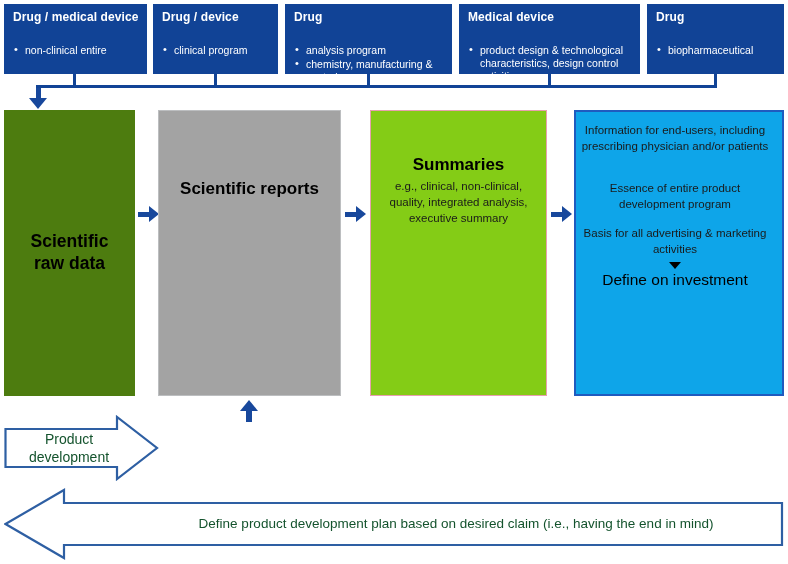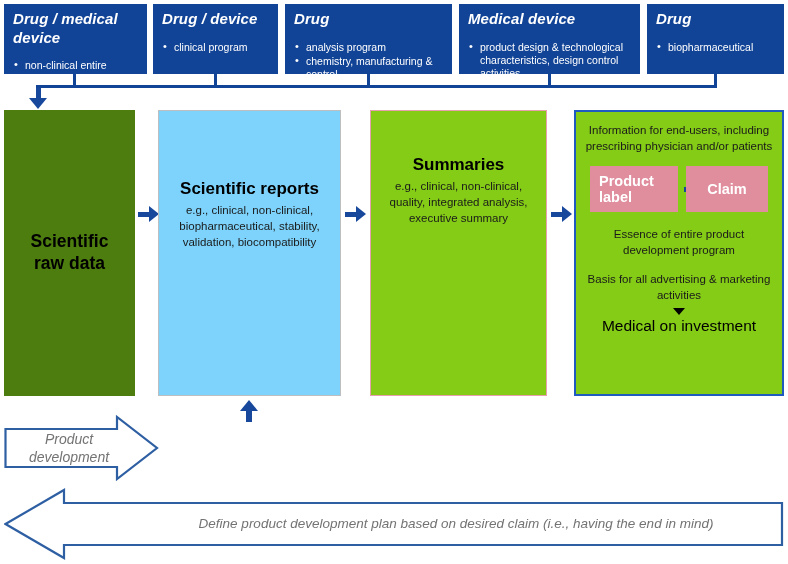--- a/index.html
+++ b/index.html
@@ -24,25 +24,24 @@
   
   .topbox {
     background: #114396;
     color: #ffffff;
     padding: 6px 7px 5px 9px;
     font-size: 10.5px;
     line-height: 1.24;
   }
   .topbox .t-title {
     font-weight: bold;
-    font-size: 15px;
+    font-size: 12px;
     letter-spacing: 0.1px;
-    margin-bottom: 12px;
+    margin-bottom: 19px;
     display: block;
-    font-style: italic;
   }
   .topbox ul {
     margin: 0;
     padding: 0 0 0 11px;
     list-style: none;
   }
   .topbox li {
     position: relative;
     margin: 0 0 1px 0;
     padding-left: 1px;
@@ -66,21 +65,21 @@
     justify-content: center;
     text-align: center;
   }
   .graybox .g-title {
     font-weight: bold;
     font-size: 17.5px;
     color: #000000;
     line-height: 1.25;
   }
   .whitebox {
-    background: #7dd3fc;
+    background: #a3a3a3;
     border: 1px solid #bcbec0;
     text-align: center;
     padding-top: 68px;
   }
   .pinkbox-outline {
     background: #84cc16;
     border: 1px solid #e8a0ae;
     text-align: center;
     padding-top: 44px;
   }
@@ -93,24 +92,24 @@
   }
   .box-sub {
     font-size: 11.5px;
     color: #1a1a1a;
     line-height: 1.38;
     padding: 0 10px;
   }
 
   
   .bluepanel {
-    background: #84cc16;
+    background: #0ea5e9;
     border: 2px solid #1f5bbf;
     text-align: center;
-    padding: 10px 8px 6px 8px;
+    padding: 10px 8px 6px 0;
   }
   .bp-text {
     font-size: 11.5px;
     color: #1a1a1a;
     line-height: 1.4;
   }
   .bp-gap-a { height: 12px; }
   .bp-gap-b { height: 14px; }
   .bp-gap-c { height: 13px; }
   .pinkpair {
@@ -192,23 +191,22 @@
 
   
   .blockarrow { position: absolute; }
   .blockarrow svg { display: block; }
   .blockarrow .ba-label {
     position: absolute;
     display: flex;
     align-items: center;
     justify-content: center;
     text-align: center;
-    color: #737373;
+    color: #14532d;
     line-height: 1.3;
-    font-style: italic;
   }
   #pd-arrow .ba-label { left: 10px; top: 0; width: 110px; height: 100%; font-size: 14px; }
   #define-arrow .ba-label { left: 132px; top: 0; right: 8px; height: 100%; font-size: 13.5px; }
 </style>
 </head>
 <body>
 
 <div id="canvas">
 
   <div class="abs topbox" style="left:4px; top:4px; width:143px; height:70px;">
@@ -266,55 +264,46 @@
     </div>
   </div>
 
   <div class="arrow-right" style="left:138px; top:206px;">
     <div class="shaft" style="width:11px;"></div>
       <div class="head"></div>
   </div>
 
   <div class="abs whitebox" style="left:158px; top:110px; width:183px; height:286px;">
     <div class="box-title">Scientific reports</div>
-    <div class="box-sub">e.g., clinical, non-clinical, biopharmaceutical, stability, validation, biocompatibility</div>
   </div>
 
   <div class="arrow-right" style="left:345px; top:206px;">
     <div class="shaft" style="width:11px;"></div>
       <div class="head"></div>
   </div>
 
   <div class="abs pinkbox-outline" style="left:370px; top:110px; width:177px; height:286px;">
     <div class="box-title">Summaries</div>
     <div class="box-sub">e.g., clinical, non-clinical, quality, integrated analysis, executive summary</div>
   </div>
 
   <div class="arrow-right" style="left:551px; top:206px;">
     <div class="shaft" style="width:11px;"></div>
       <div class="head"></div>
   </div>
 
   <div class="abs bluepanel" style="left:574px; top:110px; width:210px; height:286px;">
     <div class="bp-text">Information for end-users, including prescribing physician and/or patients</div>
     <div class="bp-gap-a"></div>
-    <div class="pinkpair">
-      <div class="pinkbox left">Product label</div>
-      <div class="arrow-right" style="left:96px; top:15px;">
-        <div class="shaft" style="width:14px;"></div>
-          <div class="head"></div>
-      </div>
-      <div class="pinkbox right">Claim</div>
-    </div>
     <div class="bp-gap-b"></div>
     <div class="bp-text">Essence of entire product development program</div>
     <div class="bp-gap-c"></div>
     <div class="bp-text">Basis for all advertising &amp; marketing activities</div>
     <div class="tri-down"></div>
-    <div class="roi">Medical on investment</div>
+    <div class="roi">Define on investment</div>
   </div>
 
   <div class="arrow-up-shaft" style="left:246px; top:410px; height:12px;"></div>
   <div class="arrow-up-head" style="left:240px; top:400px;"></div>
 
 
   <div class="blockarrow" id="pd-arrow" style="left:4px; top:415px; width:155px; height:66px;">
     <svg width="155" height="66" viewBox="0 0 155 66">
       <polygon points="1.5,14 113,14 113,2 153,33 113,64 113,52 1.5,52" fill="#ffffff" stroke="#2e5fa3" stroke-width="2.2" stroke-linejoin="miter"></polygon>
     </svg>

